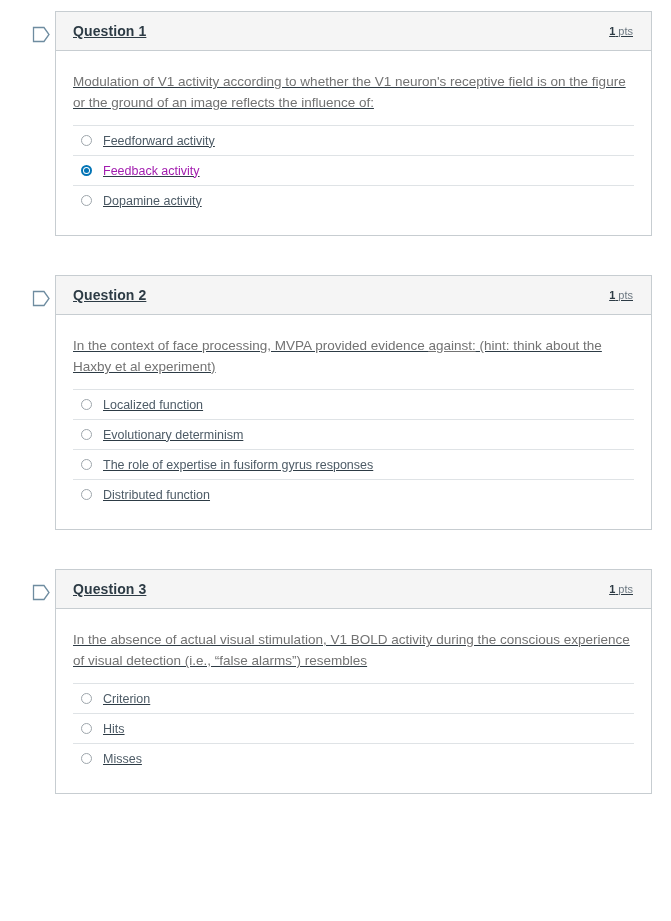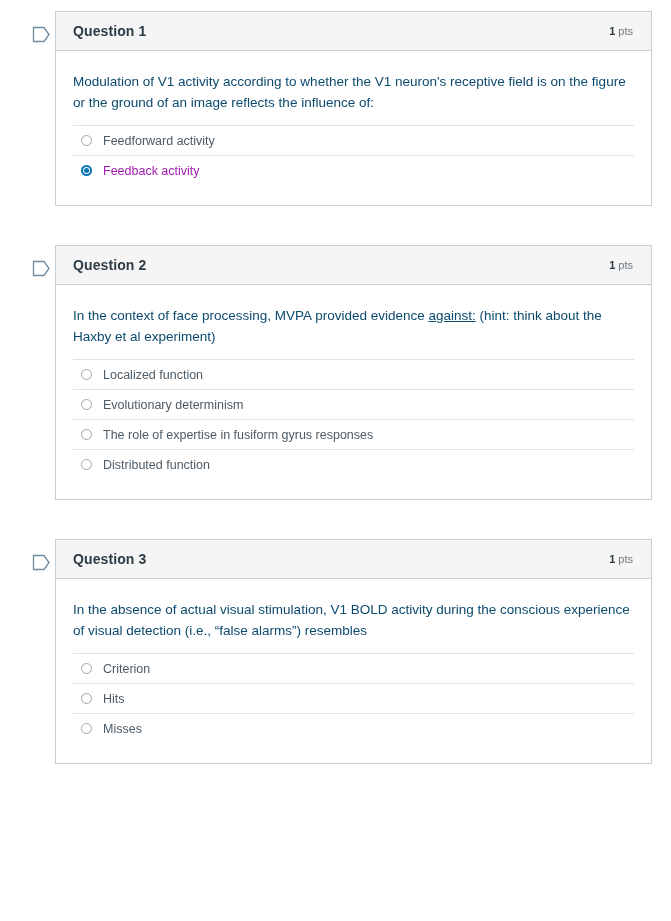--- a/index.html
+++ b/index.html
@@ -12,20 +12,21 @@
     width: 671px;
     height: 921px;
     font-family: "Liberation Sans", sans-serif;
     color: #2d3b45;
     overflow: hidden;
   }
 
   .quiz-wrap {
     width: 671px;
     padding-top: 11px;
+    text-decoration: underline;
   }
 
   
   .question-block {
     position: relative;
     margin: 0 0 39px 0;
   }
   .question-block:last-child { margin-bottom: 0; }
 
   .flag-gutter {
@@ -73,21 +74,21 @@
     color: #2d3b45;
   }
 
   
   .question-body {
     padding: 20px 17px 4px 17px;
   }
   .question-text {
     font-size: 13.5px;
     line-height: 21px;
-    color: #0c4a6e;
+    color: #737373;
     margin: 0 0 12px 0;
     max-width: 560px;
   }
   .question-text u { text-decoration: underline; }
 
   
   .answers {
     margin: 0 0 0 0;
     padding: 0 0 16px 0;
     list-style: none;
@@ -162,20 +163,24 @@
         <p class="question-text"><span>Modulation of V1 activity according to whether the V1 neuron's receptive field is on the figure or the ground of an image reflects the influence of:</span></p>
         <ul class="answers">
             <li class="answer">
               <span class="radio"></span>
               <span class="answer-text">Feedforward activity</span>
             </li>
             <li class="answer selected">
               <span class="radio"></span>
               <span class="answer-text">Feedback activity</span>
             </li>
+            <li class="answer">
+              <span class="radio"></span>
+              <span class="answer-text">Dopamine activity</span>
+            </li>
           </ul>
       </div>
     </div>
   </div>
 
   <div class="question-block">
     <div class="flag-gutter">
       <span class="flag-icon">
         <svg width="19" height="17" viewBox="0 0 19 17" aria-hidden="true">
           <path d="M1.5 1.5 H12 L17 8.5 L12 15.5 H1.5 Z" fill="none" stroke="#6e8ca0" stroke-width="1.3" stroke-linejoin="miter"></path>

